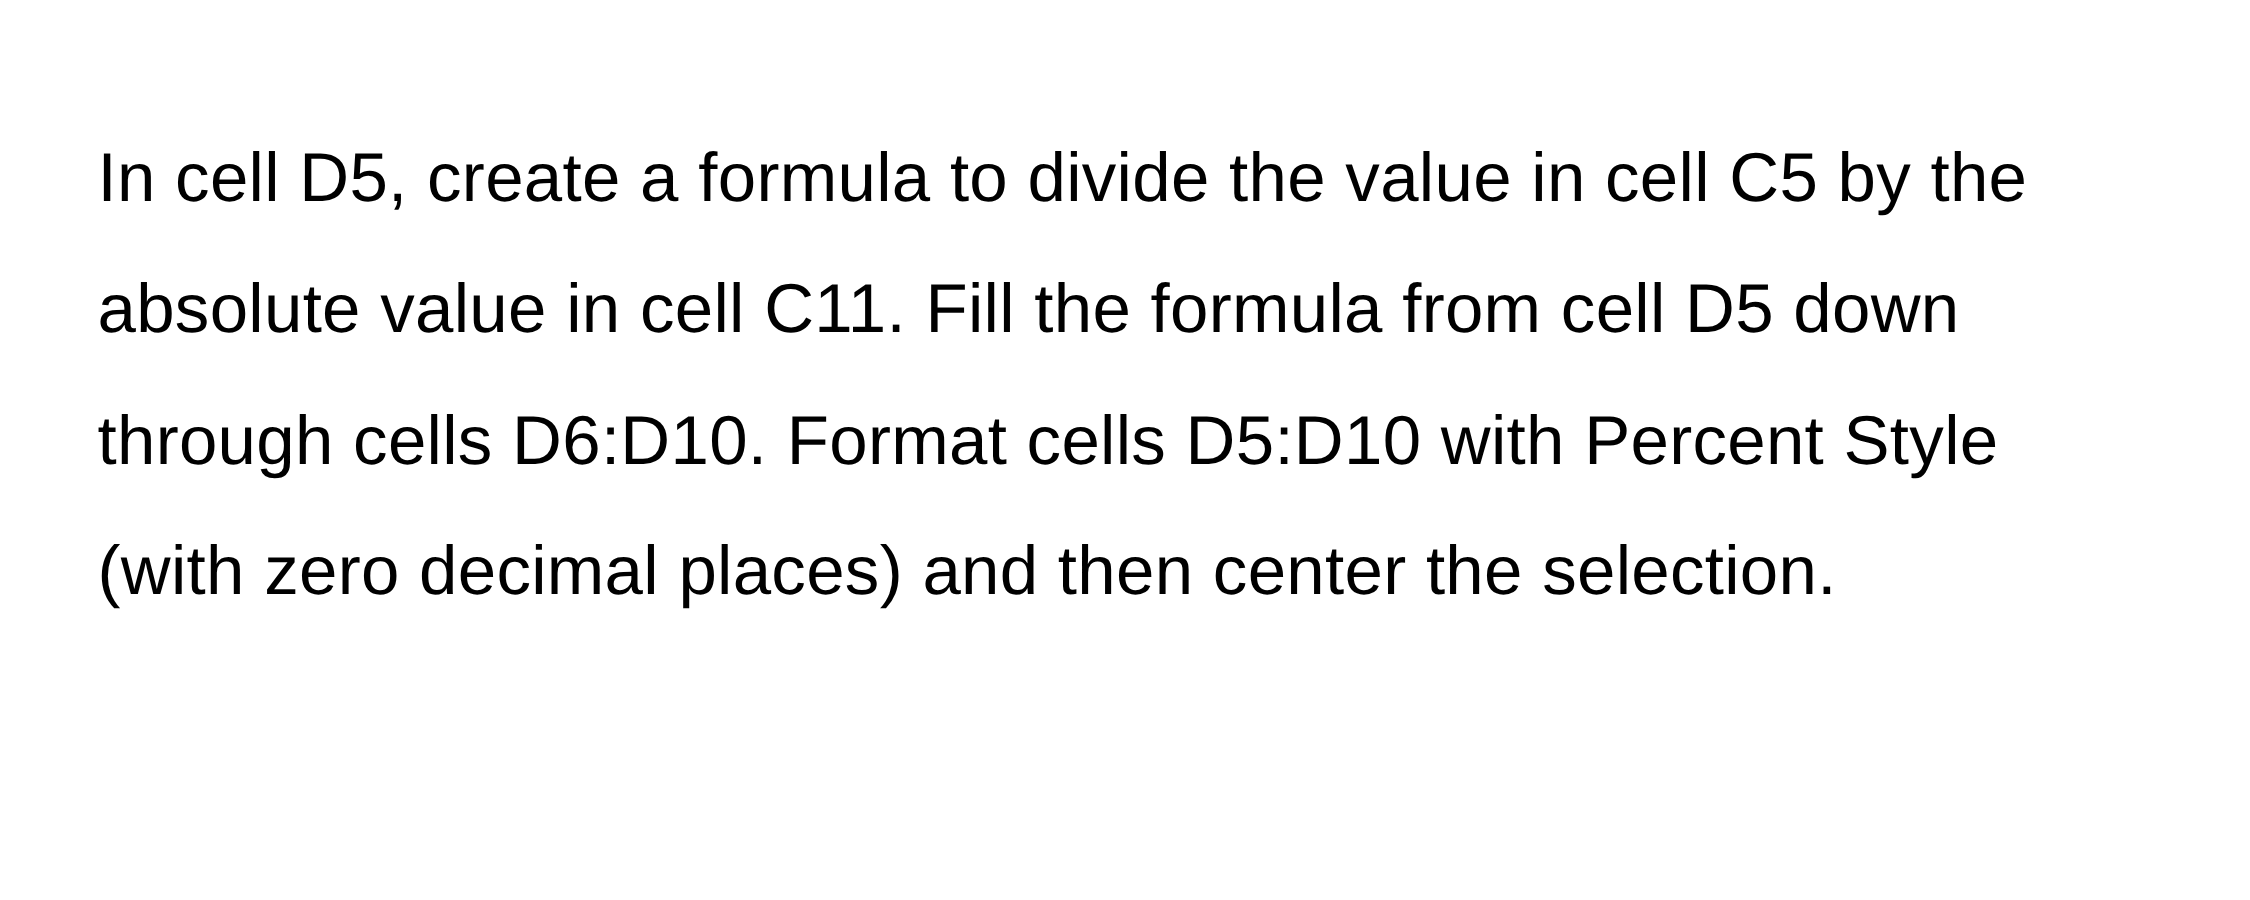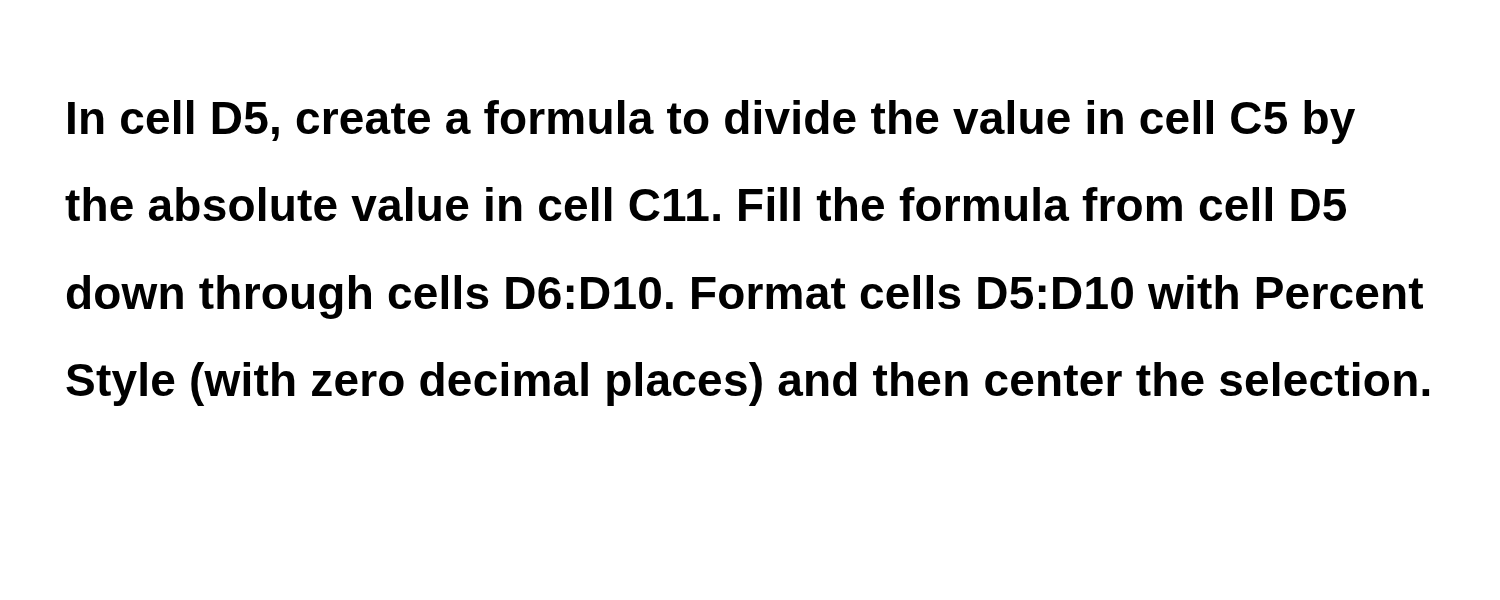--- a/index.html
+++ b/index.html
@@ -13,20 +13,20 @@
       background: #ffffff;
       font-family: -apple-system, BlinkMacSystemFont, "Segoe UI", Helvetica, Arial, sans-serif;
       padding: 75px 65px 75px 65px;
       display: flex;
       align-items: flex-start;
     }
     .instruction-text {
       font-size: 46px;
       line-height: 1.9;
       color: #000000;
-      font-weight: 700;
+      font-weight: 400;
       letter-spacing: 0.2px;
     }
   </style>
 </head>
 <body>
 
 <p class="instruction-text">In cell D5, create a formula to divide the value in cell C5 by the absolute value in cell C11. Fill the formula from cell D5 down through cells D6:D10. Format cells D5:D10 with Percent Style (with zero decimal places) and then center the selection.</p>
 
 </body></html>

